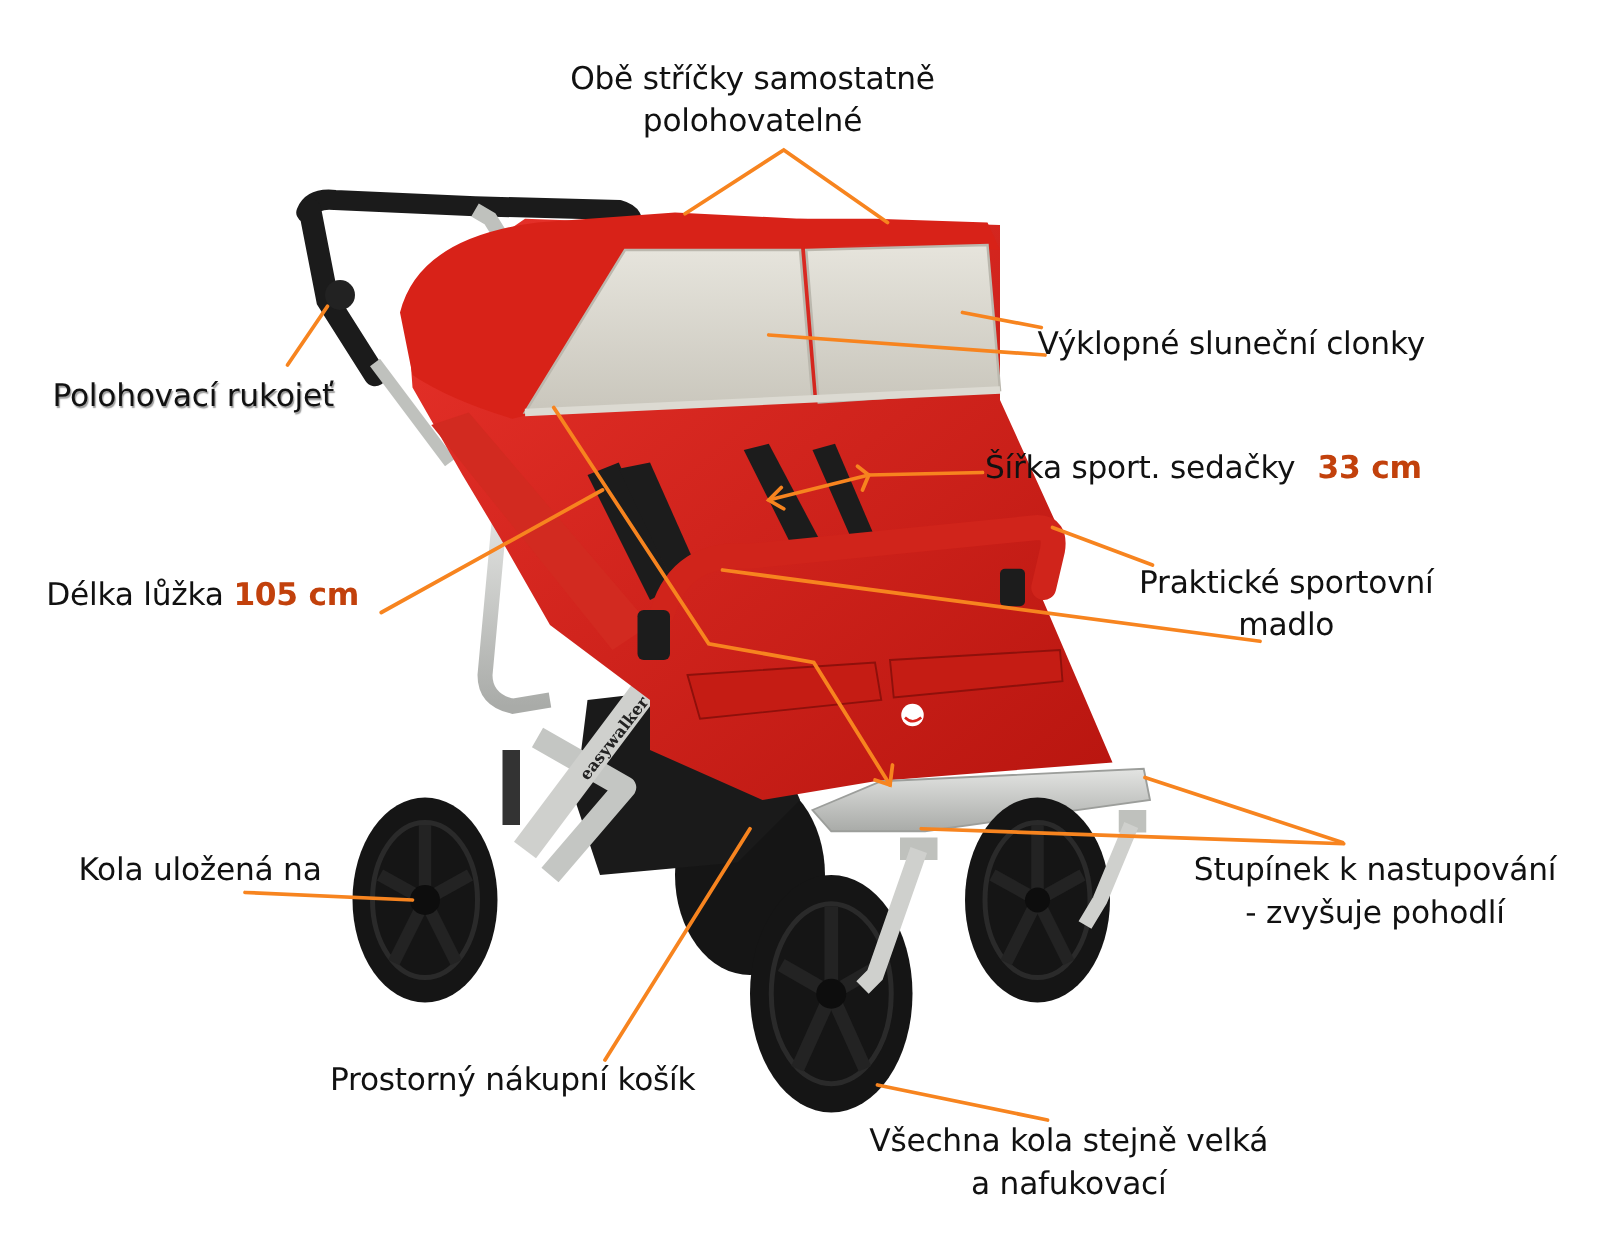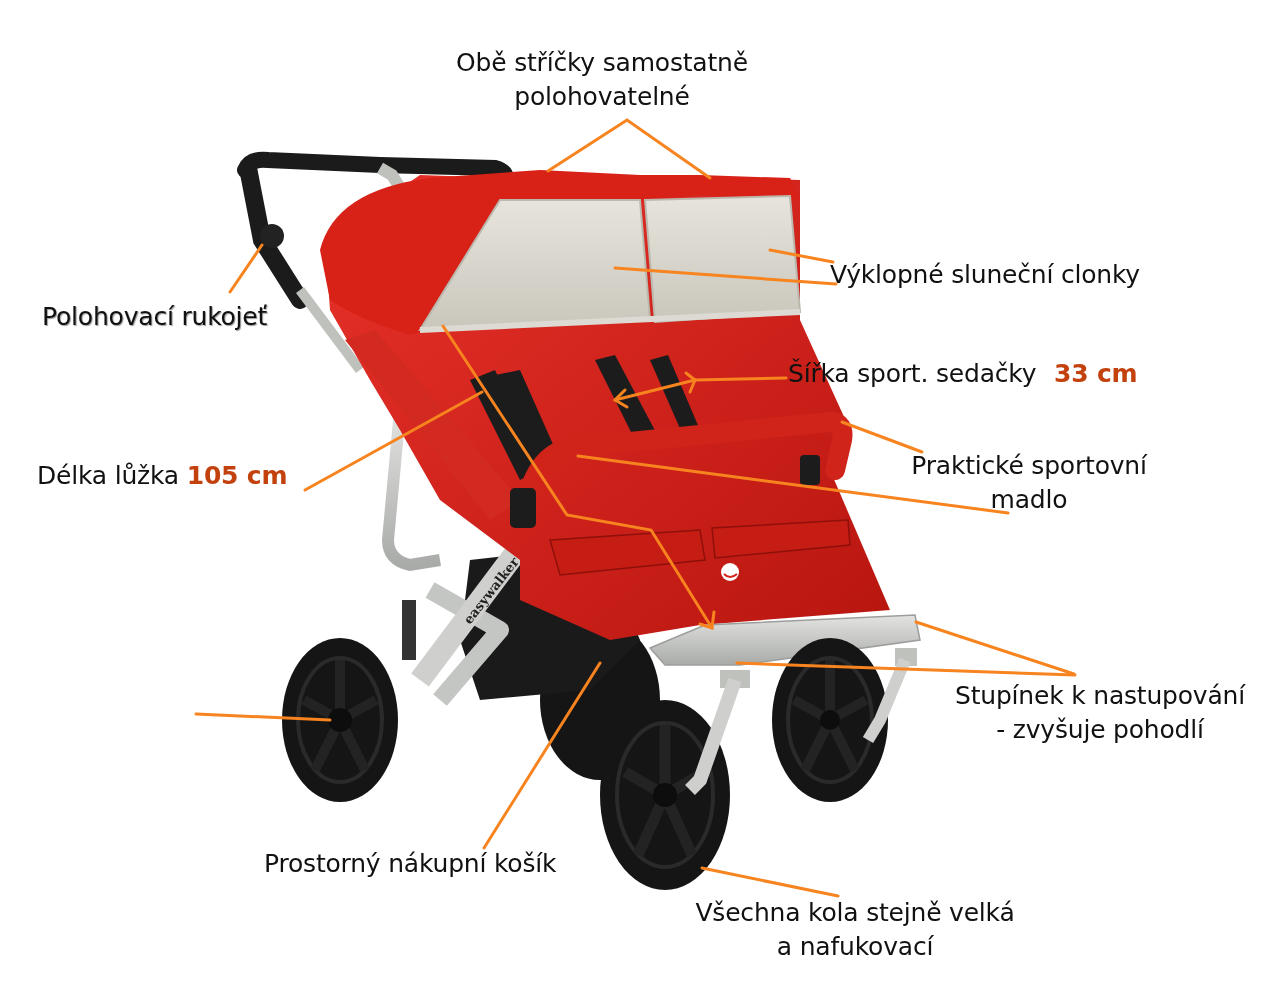--- a/index.html
+++ b/index.html
@@ -186,20 +186,21 @@
   <div>Praktické sportovní</div>
   <div>madlo</div>
 </div>
 
 <div class="label" style="left:37px; top:459px;">
   <span>Délka lůžka</span>
   <span class="num">105 cm</span>
 </div>
 
 <div class="label center" style="left:40px; top:679px; width:240px;">
+  <div>Kola uložená na</div>
 </div>
 
 <div class="label center" style="left:930px; top:679px; width:340px;">
   <div>Stupínek k nastupování</div>
   <div>- zvyšuje pohodlí</div>
 </div>
 
 <div class="label" style="left:264px; top:847px;">
   <span>Prostorný nákupní košík</span>
 </div>

